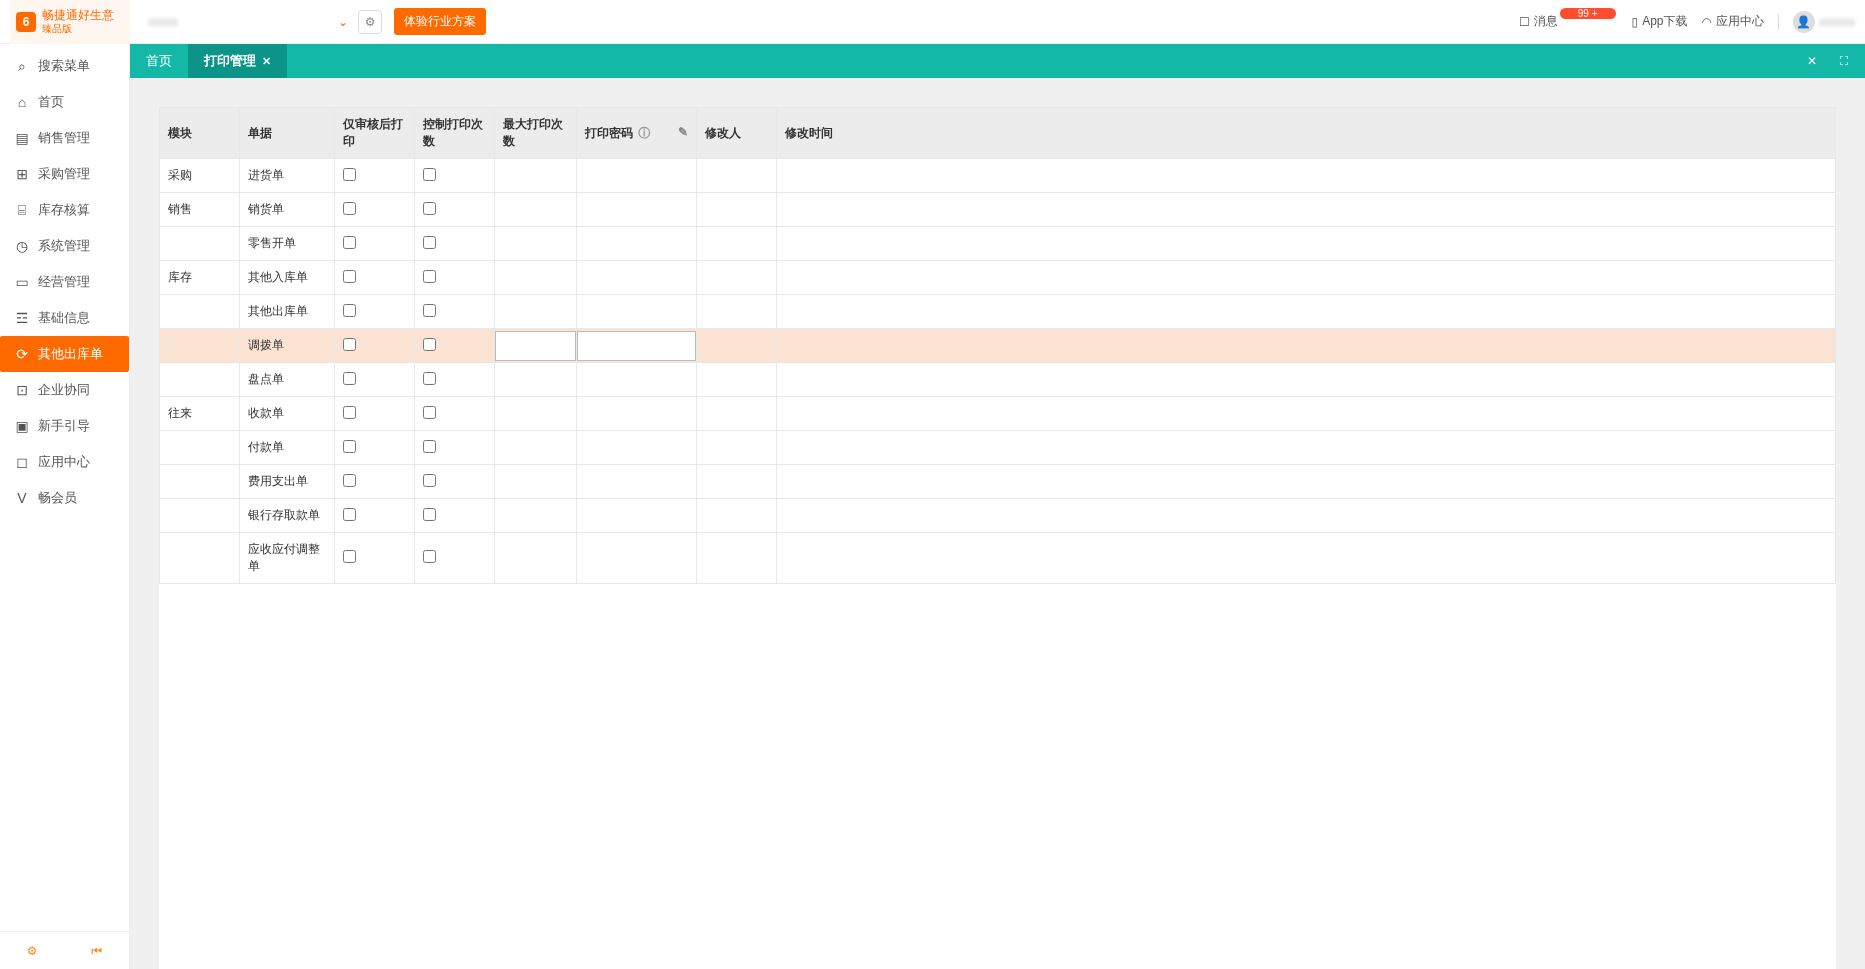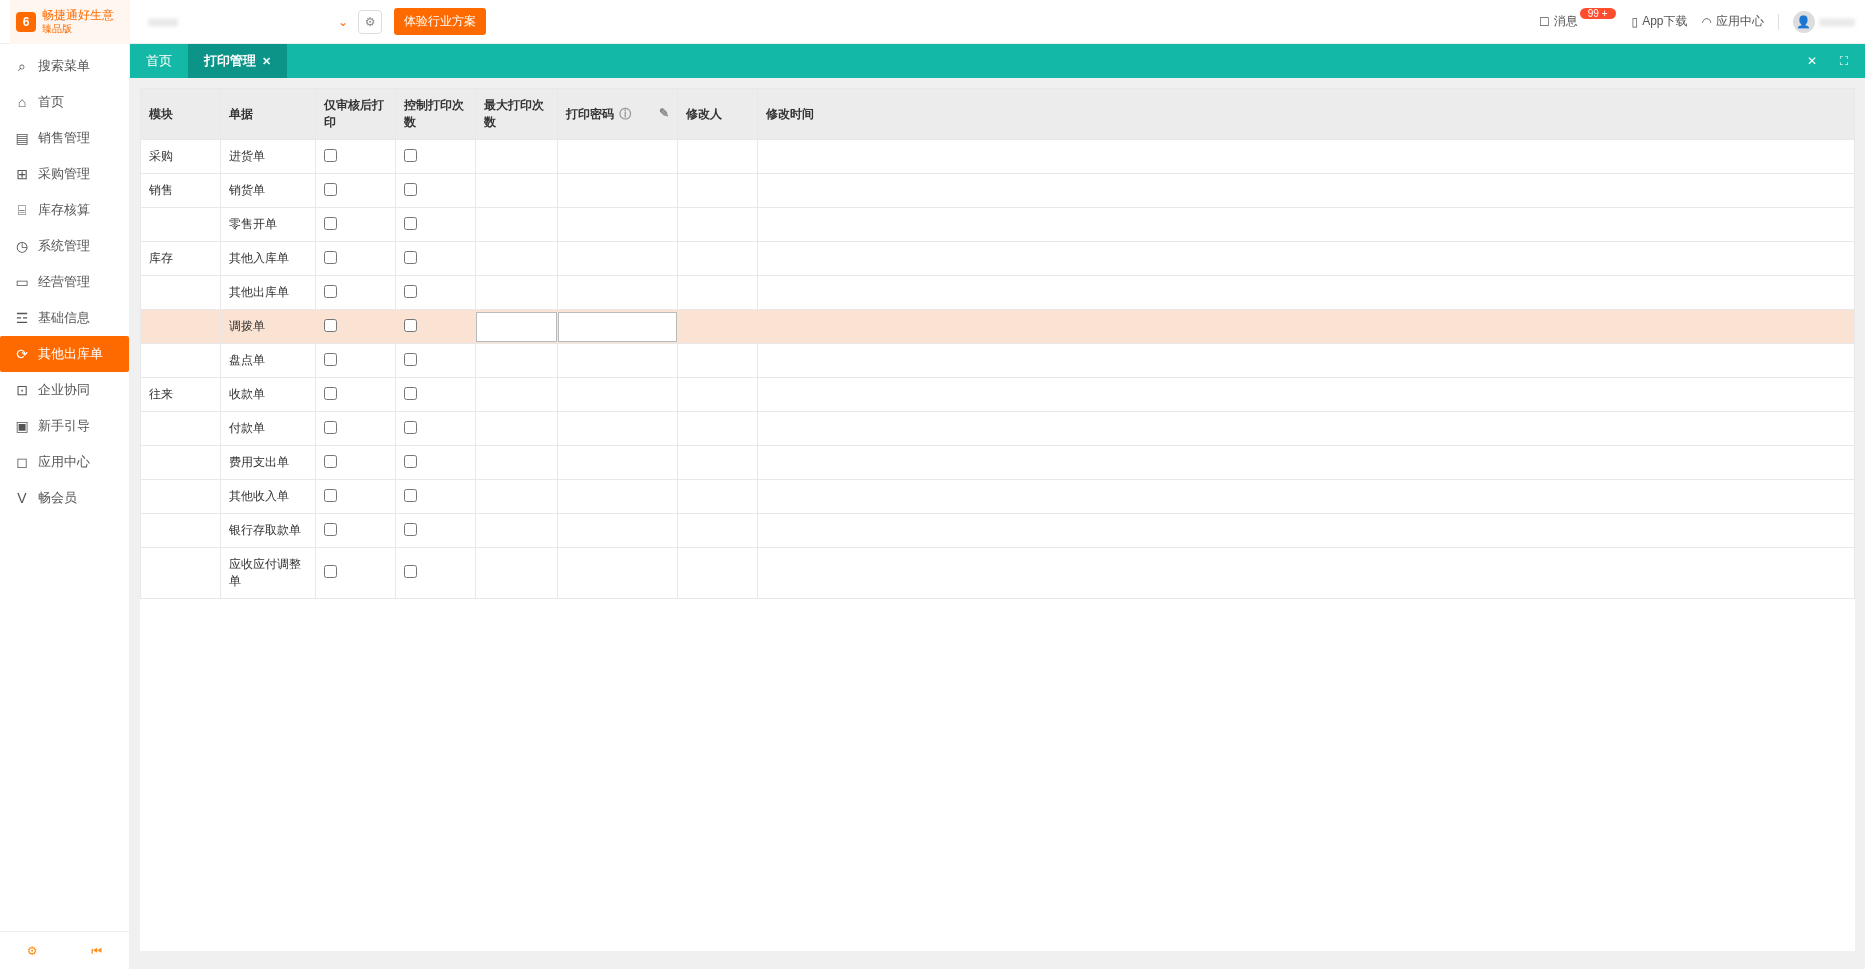--- a/index.html
+++ b/index.html
@@ -11,21 +11,21 @@
   .logo-wrap { display: flex; align-items: center; width: 120px; background: #fff6ef; height: 44px; padding-left: 6px;}
   .logo-icon { width: 20px; height: 20px; background: #ff6a00; border-radius: 4px; color:#fff; display:flex;align-items:center;justify-content:center;font-weight:bold;}
   .logo-text { margin-left: 6px; font-size: 12px; color: #ff6a00; line-height: 1.1; }
   .logo-text .sub { font-size: 10px; color:#ff6a00; }
   .org-select { margin-left: 18px; display: flex; align-items: center; color: #888; }
   .org-select .arrow { color: #ff6a00; margin-left: 160px; font-size: 12px;}
   .gear-btn { margin-left: 10px; width: 24px; height: 24px; border: 1px solid #ddd; border-radius: 4px; display:flex;align-items:center;justify-content:center;color:#888;}
   .trial-btn { margin-left: 12px; background: #ff6a00; color: #fff; border-radius: 3px; padding: 5px 10px; font-size: 12px; cursor: pointer; text-align: right; }
   .topbar-right { margin-left: auto; display:flex; align-items:center; gap:14px; font-size:12px; color:#555;}
   .top-link { display:flex;align-items:center;gap:4px;cursor:pointer;}
-  .badge { background:#ff4d2e; color:#fff; border-radius: 8px; font-size:10px; padding:0 8px; position:relative; top:-8px; left:-2px;}
+  .badge { background:#ff4d2e; color:#fff; border-radius: 8px; font-size:10px; padding:0 18px; position:relative; top:-8px; left:-2px;}
   .avatar { width:22px; height:22px; background:#ddd; border-radius:50%; display:flex;align-items:center;justify-content:center;color:#aaa;}
   .divider-v { width:1px; height:16px; background:#ddd;}
 
   
   .body { flex:1; display:flex; min-height:0;}
   .sidebar { width: 130px; background:#fff; border-right:1px solid #eee; display:flex; flex-direction:column;}
   .side-items { flex:1; overflow:auto; padding-top:4px;}
   .side-item { display:flex;align-items:center; gap:8px; padding:9px 14px; color:#555; cursor:pointer; font-size:13px;}
   .side-item.active { background:#ff6a00; color:#fff; border-radius:2px;}
   .side-item .ic { width:16px;height:16px;display:flex;align-items:center;justify-content:center;font-size:14px;}
@@ -34,21 +34,21 @@
   .main { flex:1; display:flex; flex-direction:column; min-width:0; background:#f0f0f0;}
   .tabbar { height:34px; background:#14b8a6; display:flex;align-items:center;}
   .tab { height:34px; display:flex;align-items:center; padding:0 16px; color:#fff; font-size:13px; cursor:pointer; position:relative;}
   .tab.light { background:#14b8a6;}
   .tab.active { background:#0d9488;font-weight:bold;}
   .tab .close-x { margin-left:6px; font-size:11px; opacity:.9;}
   .tabbar-right { margin-left:auto; display:flex;gap:10px; color:#fff; padding-right:10px;}
   .tab-icon-btn { width:22px;height:22px;display:flex;align-items:center;justify-content:center;cursor:pointer;}
 
   .content-wrap { flex:1; overflow:auto; }
-  .panel { background:#fff; margin:10px; padding:0; min-height: calc(100% - 28px); position:relative;}
+  .panel { background:#fff; margin:29px; padding:0; min-height: calc(100% - 28px); position:relative;}
   .table { width:100%; border-collapse:collapse; table-layout:fixed;}
   .table th, .table td { border:1px solid #e8e8e8; padding:8px 8px; text-align:left; font-size:12px; color:#333; }
   .table th { background:#ececec; font-weight:bold; }
   .table td { background:#fff; }
   .table tr.highlight td { background:#fbe3d3; }
   .col-module { width:80px; }
   .col-doc { width:95px;}
   .col-check1 { width:80px;}
   .col-check2 { width:80px;}
   .col-max { width:82px;}
@@ -310,30 +310,20 @@
                   <td>费用支出单</td>
                   <td><input type="checkbox" class="chk" style=""></td>
                   <td><input type="checkbox" class="chk" style=""></td>
                   <td></td>
                   <td></td>
                   <td></td>
                   <td></td>
                 </tr>
                 <tr>
                   <td></td>
-                  <td>其他收入单</td>
-                  <td><input type="checkbox" class="chk" style=""></td>
-                  <td><input type="checkbox" class="chk" style=""></td>
-                  <td></td>
-                  <td></td>
-                  <td></td>
-                  <td></td>
-                </tr>
-                <tr>
-                  <td></td>
                   <td>银行存取款单</td>
                   <td><input type="checkbox" class="chk" style=""></td>
                   <td><input type="checkbox" class="chk" style=""></td>
                   <td></td>
                   <td></td>
                   <td></td>
                   <td></td>
                 </tr>
                 <tr>
                   <td></td>

